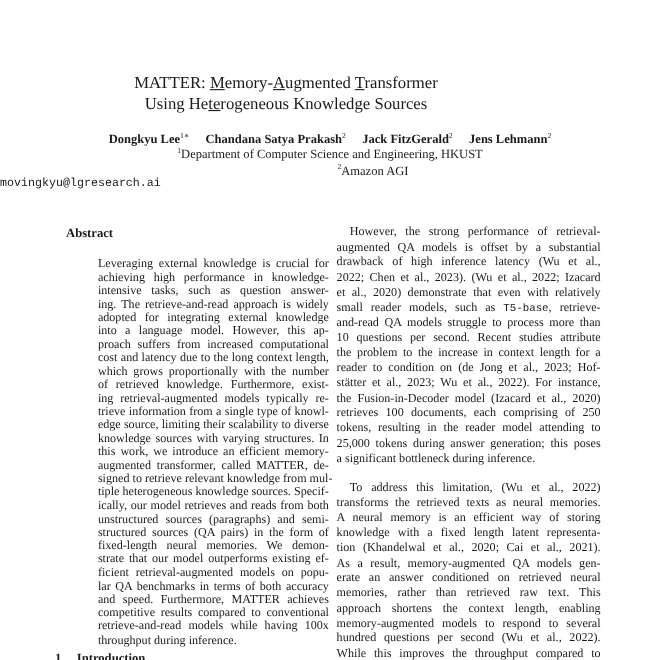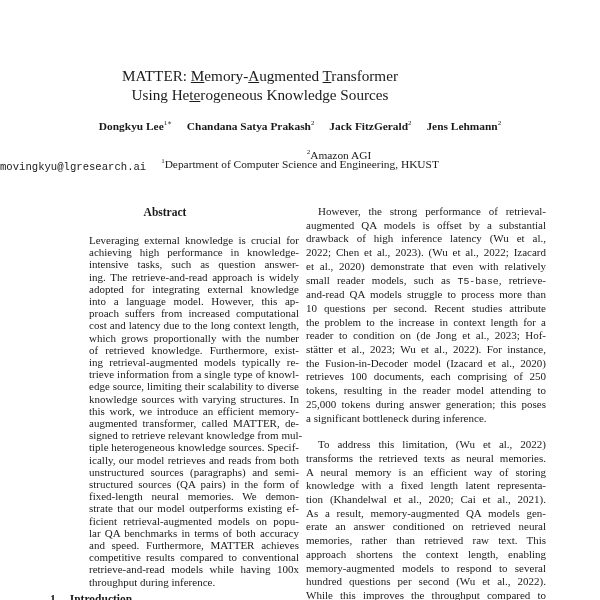--- a/index.html
+++ b/index.html
@@ -25,21 +25,21 @@
       text-align: center; font-size: 11.4px; line-height: 14px;
     }
     .affil sup { font-size: 7px; }
     .email {
       position: absolute; left: 0; width: 600px; top: 160px;
       font-family: "Liberation Mono", "DejaVu Sans Mono", monospace;
       font-size: 10.6px; line-height: 14px;
     }
     .abstract-heading {
       position: absolute; left: 60px; width: 210px; top: 205px;
-      text-align: center; font-weight: bold; font-size: 11.5px; line-height: 14px;
+      font-weight: bold; font-size: 11.5px; line-height: 14px;
     }
     .abstract-body {
       position: absolute; left: 89px; width: 210px; top: 234px;
       font-size: 11px; line-height: 12.2px; text-align: justify;
       hyphens: manual;
     }
     .abstract-body span { display: block; text-align: justify; text-align-last: justify; white-space: nowrap; }
     .abstract-body span.last { text-align-last: left; }
     .section-heading {
       position: absolute; left: 50px; top: 592px;
@@ -68,21 +68,21 @@
   </div>
 </div>
 
 <div class="authors">
   <span class="author"><span>Dongkyu Lee</span><sup>1∗</sup></span>
   <span class="author"><span>Chandana Satya Prakash</span><sup>2</sup></span>
   <span class="author"><span>Jack FitzGerald</span><sup>2</sup></span>
   <span class="author"><span>Jens Lehmann</span><sup>2</sup></span>
 </div>
 
-<div class="affil" style="top:130px;margin-top:24px;"><sup>1</sup><span>Department of Computer Science and Engineering, HKUST</span></div>
+<div class="affil" style="top:130px;"><sup>1</sup><span>Department of Computer Science and Engineering, HKUST</span></div>
 <div class="affil" style="top:145px;margin-left:39px;"><sup>2</sup><span>Amazon AGI</span></div>
 <div class="email">movingkyu@lgresearch.ai</div>
 
 <div class="abstract-heading">Abstract</div>
 <div class="abstract-body" id="abstract-body">
     <span>Leveraging external knowledge is crucial for</span>
     <span>achieving high performance in knowledge-</span>
     <span>intensive tasks, such as question answer-</span>
     <span>ing. The retrieve-and-read approach is widely</span>
     <span>adopted for integrating external knowledge</span>

